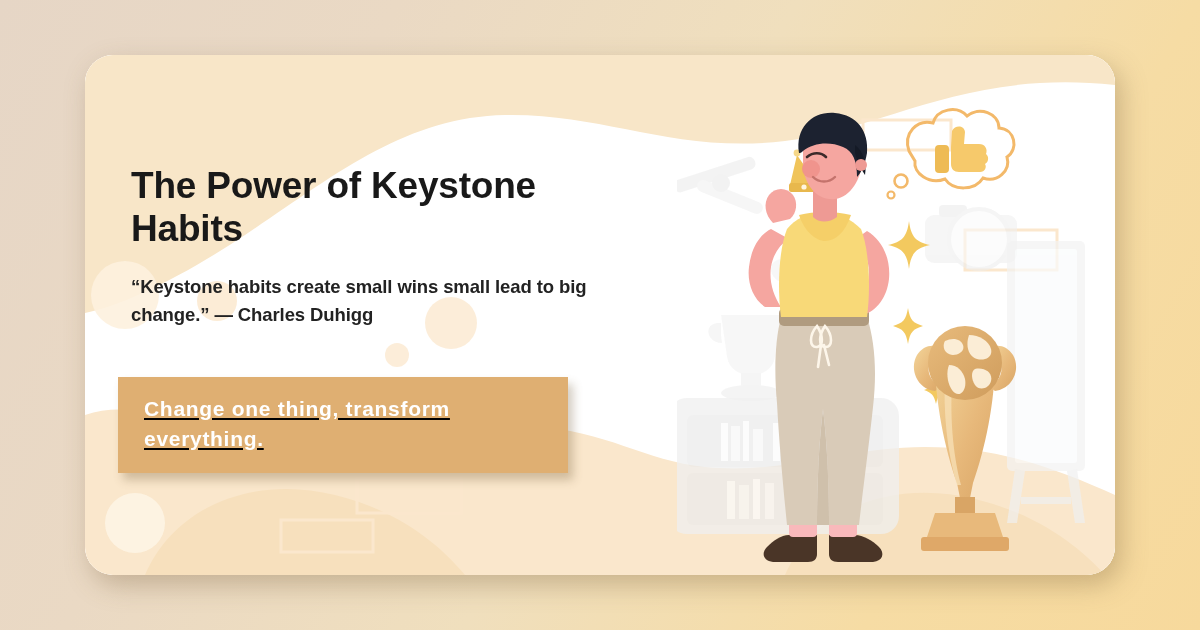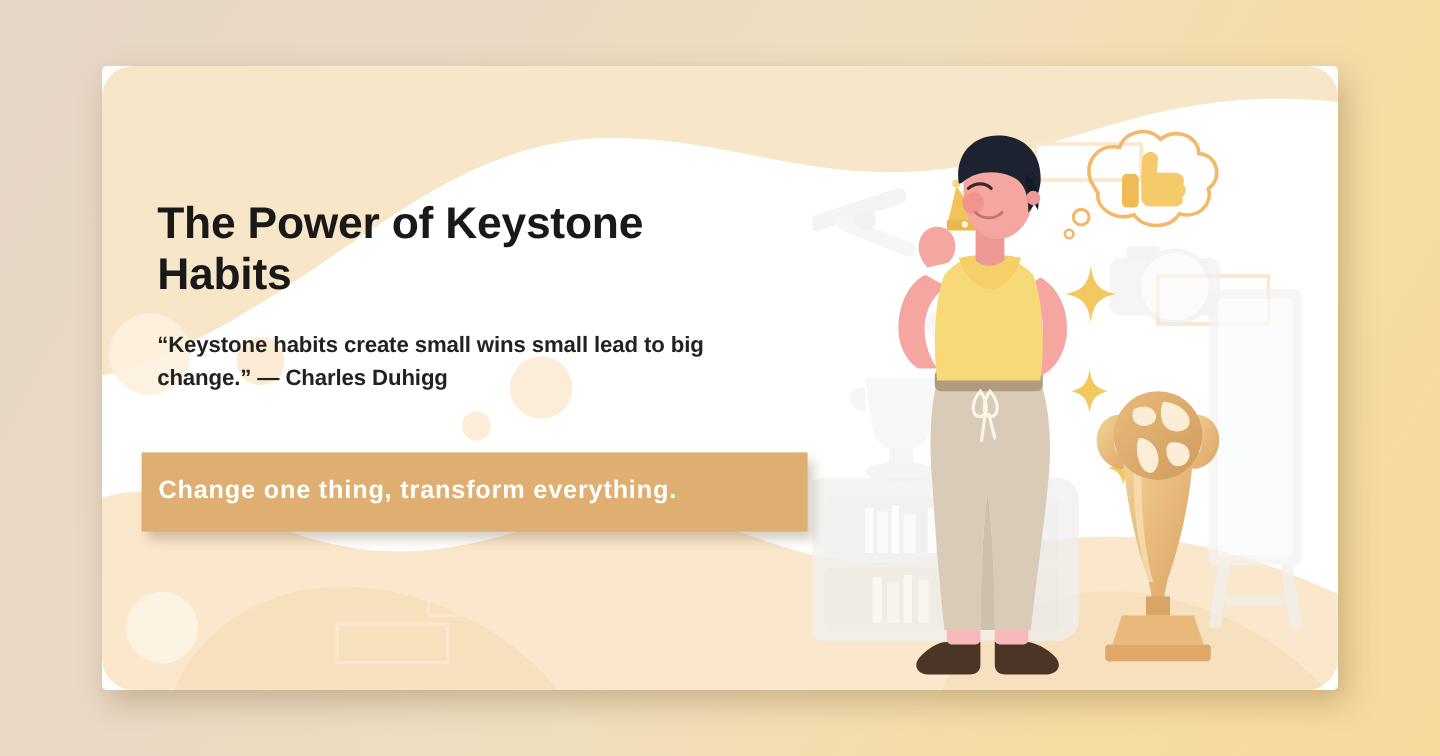--- a/index.html
+++ b/index.html
@@ -16,21 +16,21 @@
     width:1200px; height:630px;
     background:linear-gradient(118deg,#e6d6c6 0%,#ead9c4 26%,#f0dfbd 52%,#f6dca4 78%,#f7d99c 100%);
   }
 
   
   #card {
     position:absolute;
     left:85px; top:55px;
     width:1030px; height:520px;
     background:#ffffff;
-    border-radius:4px;
+    border-radius:28px;
     overflow:hidden;
     box-shadow:6px 10px 26px rgba(120,95,60,.34);
   }
 
   .card-bg { position:absolute; inset:0; width:100%; height:100%; }
 
   
   #text-col {
     position:absolute;
     left:46px; top:110px;
@@ -53,25 +53,26 @@
     font-weight:bold;
     line-height:1.55;
     color:#222222;
     max-width:520px;
     letter-spacing:-.1px;
   }
 
   #banner {
     position:absolute;
     left:33px; top:322px;
-    width:555px;
-    padding:17px 22px 19px 14px;
+    width:450px;
+    padding:17px 22px 19px 26px;
     background:#dfaf72;
     box-shadow:5px 7px 9px rgba(110,85,50,.30);
     z-index:6;
+    text-decoration:underline;
   }
   #banner-text {
     color:#ffffff;
     font-size:21px;
     font-weight:bold;
     line-height:1.42;
     letter-spacing:.7px;
   }
 
   

